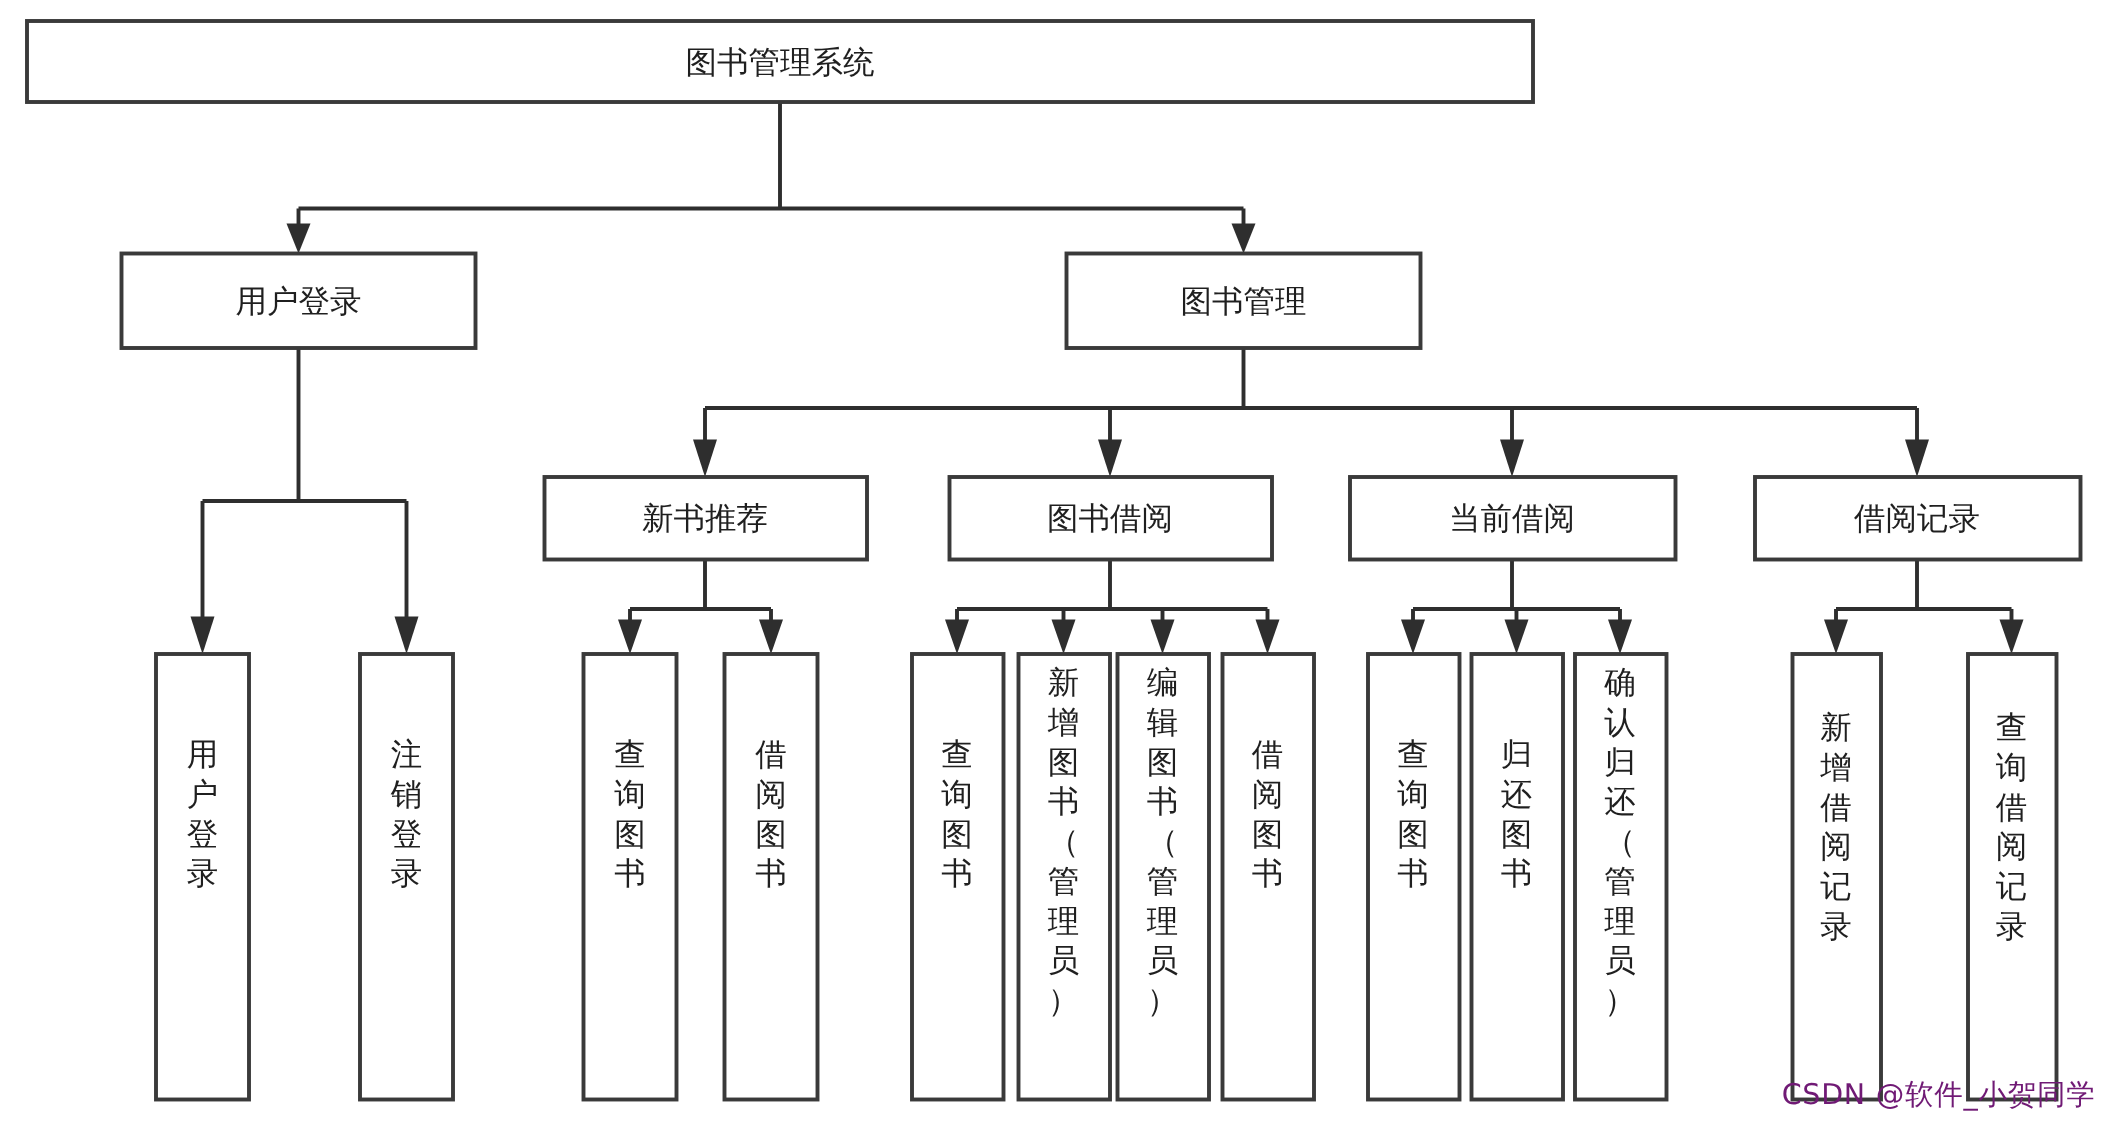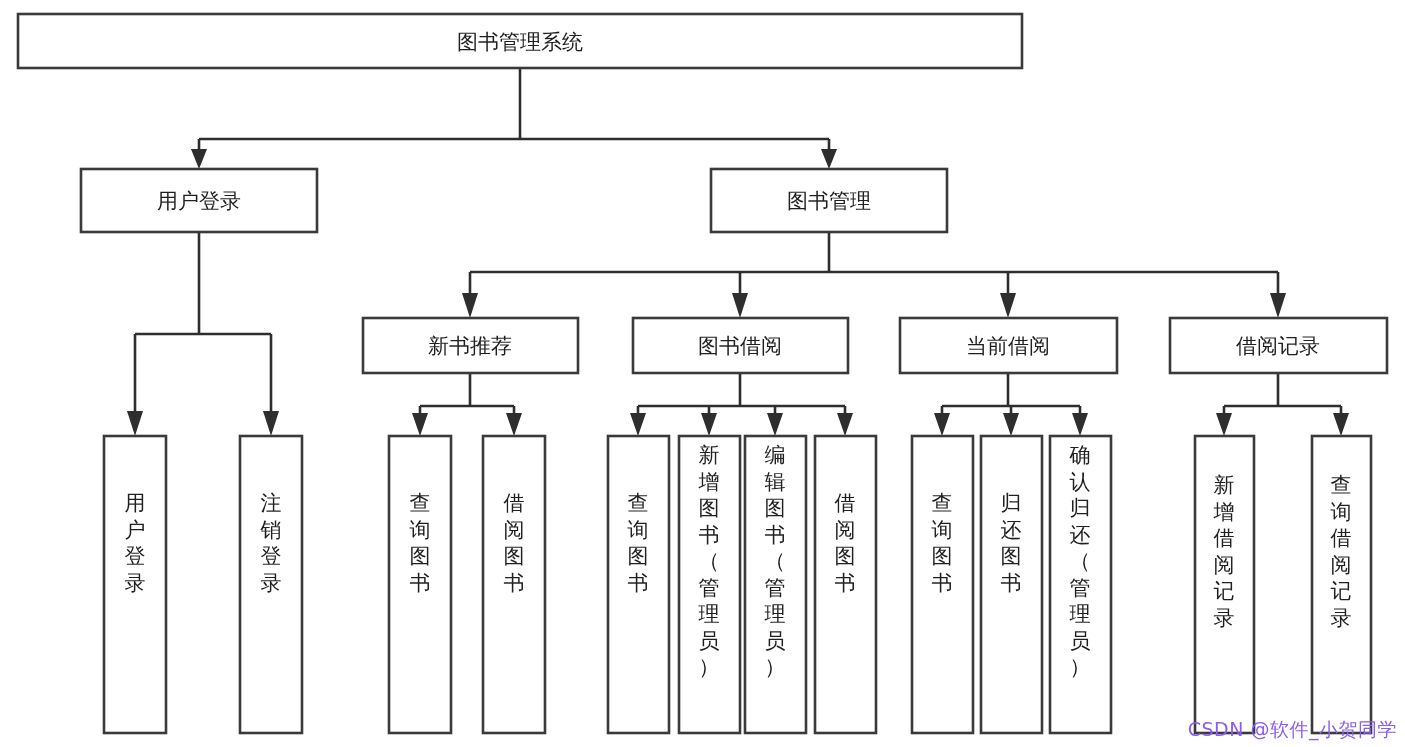--- a/index.html
+++ b/index.html
@@ -46,21 +46,21 @@
     stroke-linecap: butt;
   }
   .edge-arrow {
     fill: #2e2e2e;
     stroke: none;
   }
   .watermark {
     position: absolute;
     right: 8px;
     bottom: 4px;
-    color: #8b5cf6;
+    color: #701a75;
     font-size: 19px;
     font-family: "DejaVu Sans", "Liberation Sans", sans-serif;
     letter-spacing: 0.5px;
     white-space: nowrap;
     user-select: none;
     margin-left: 14px;
   }
 </style>
 </head>
 <body>

